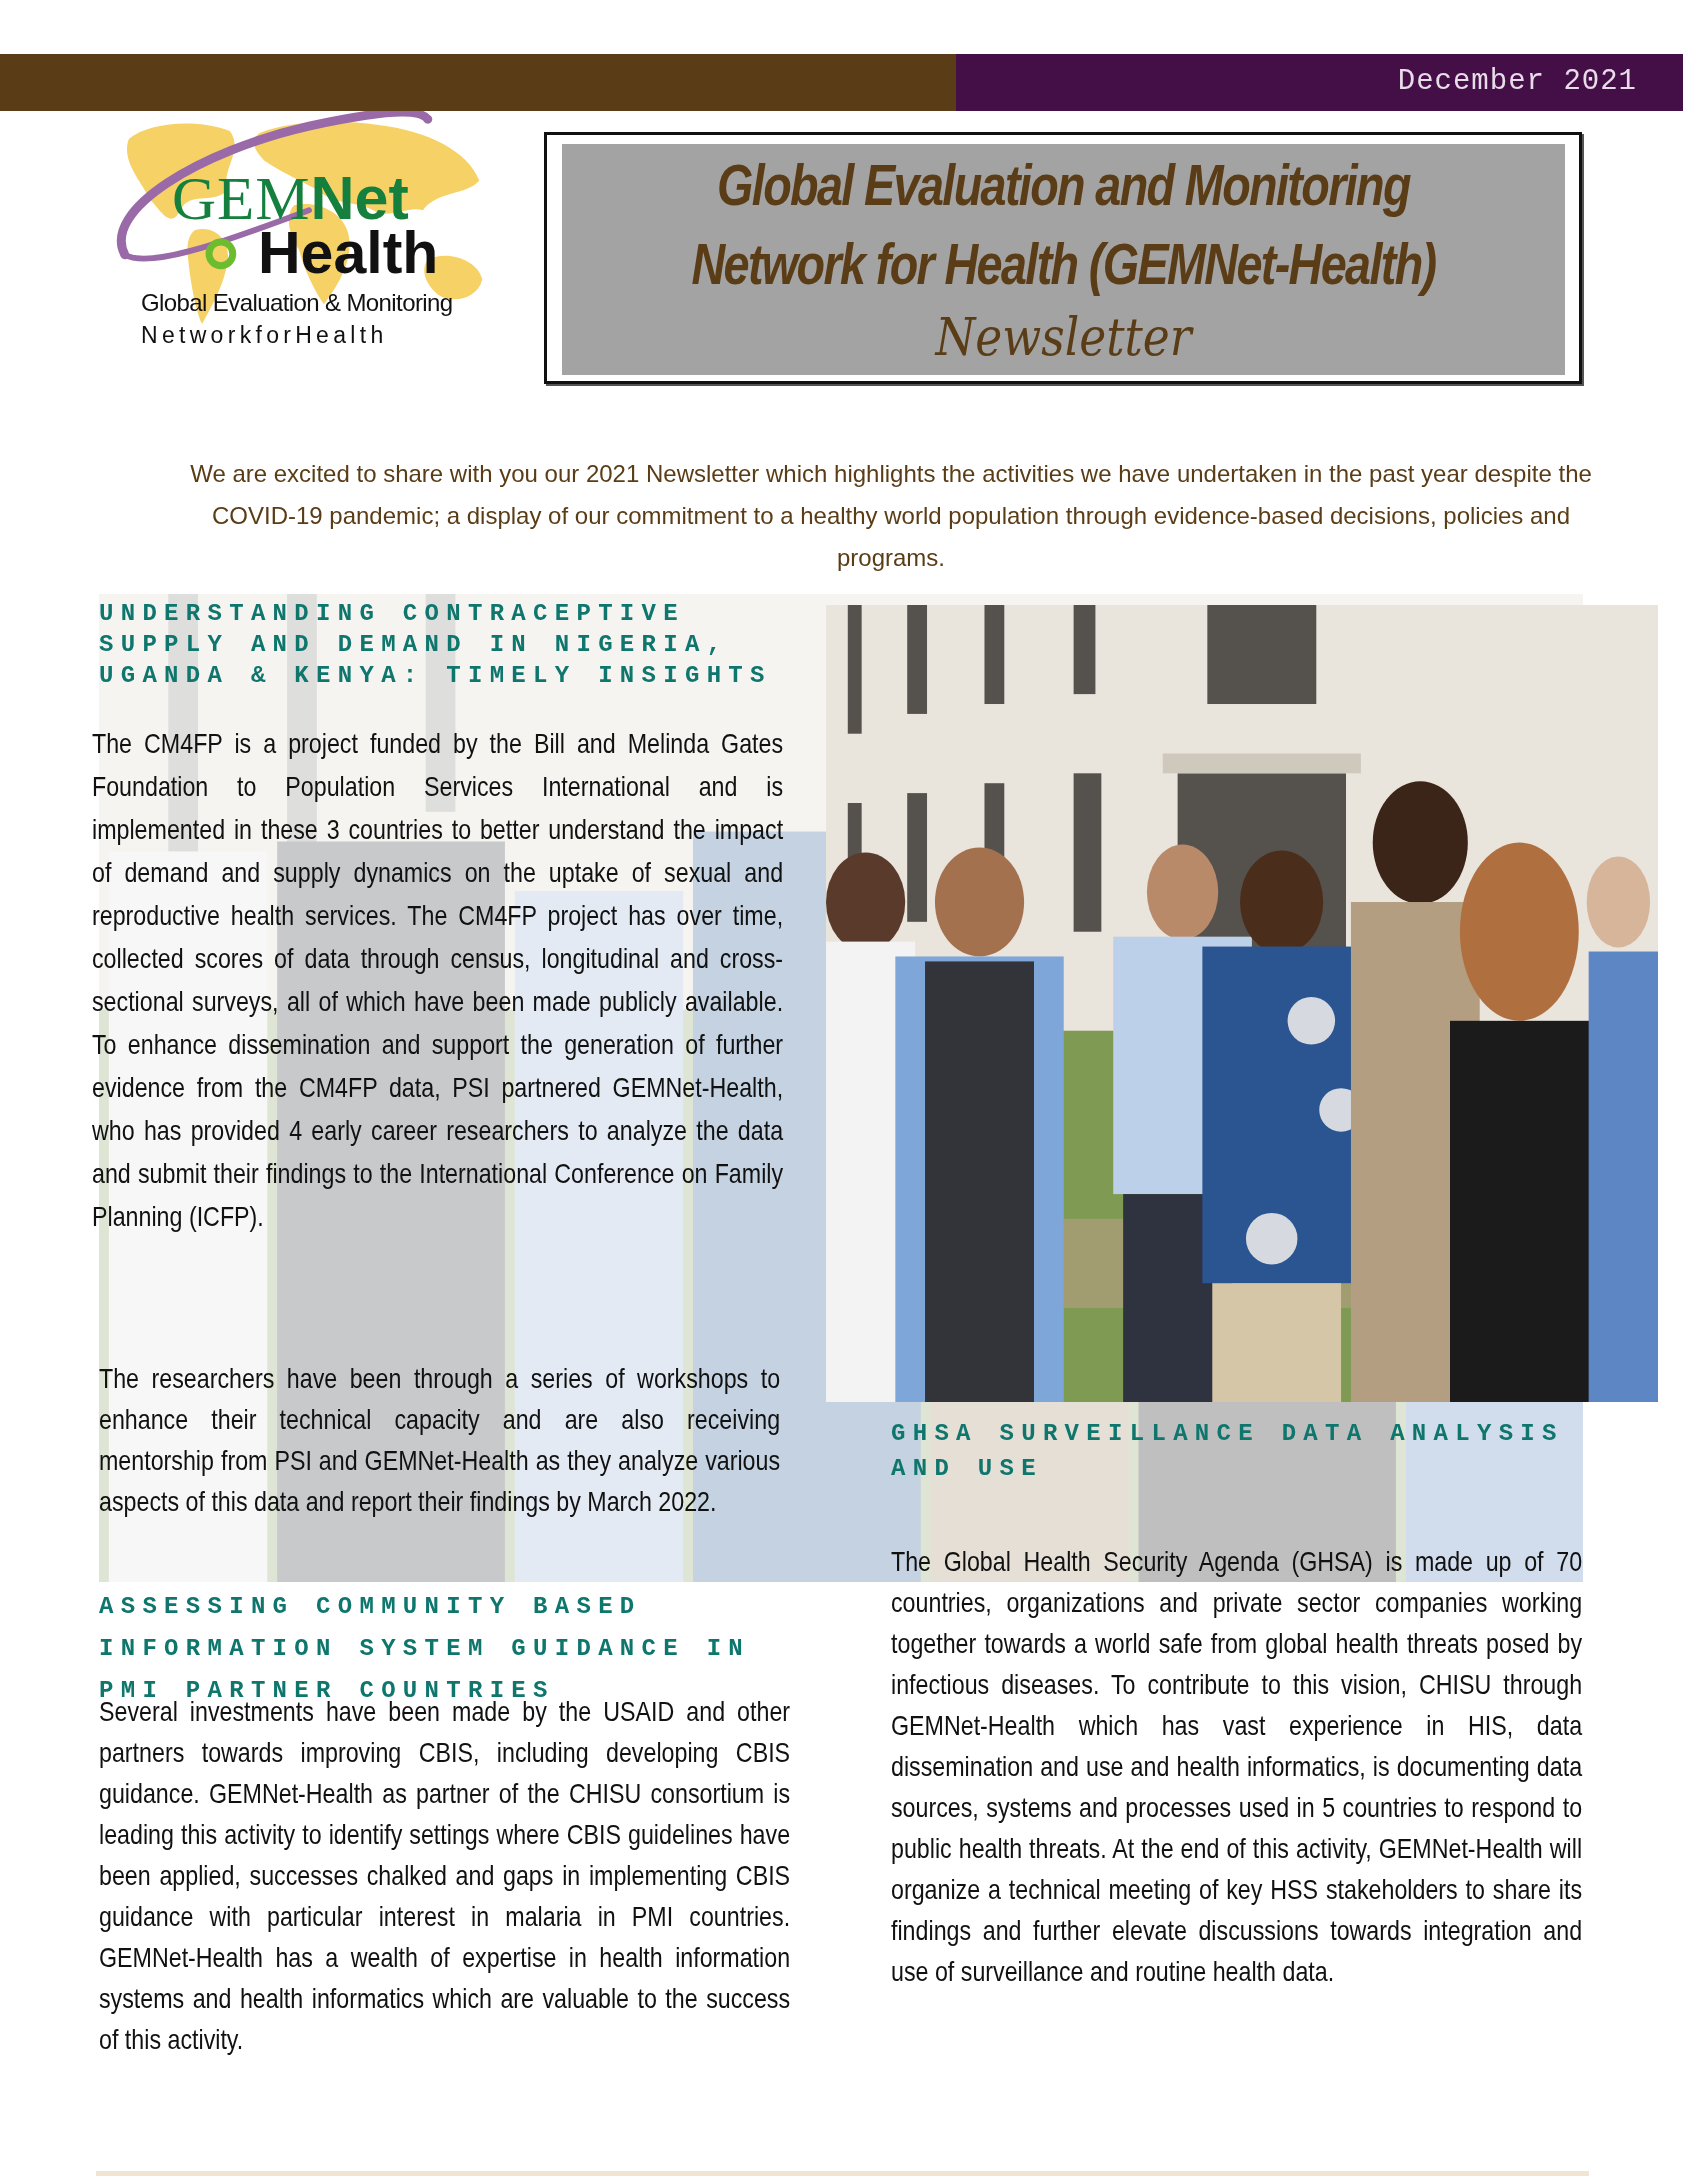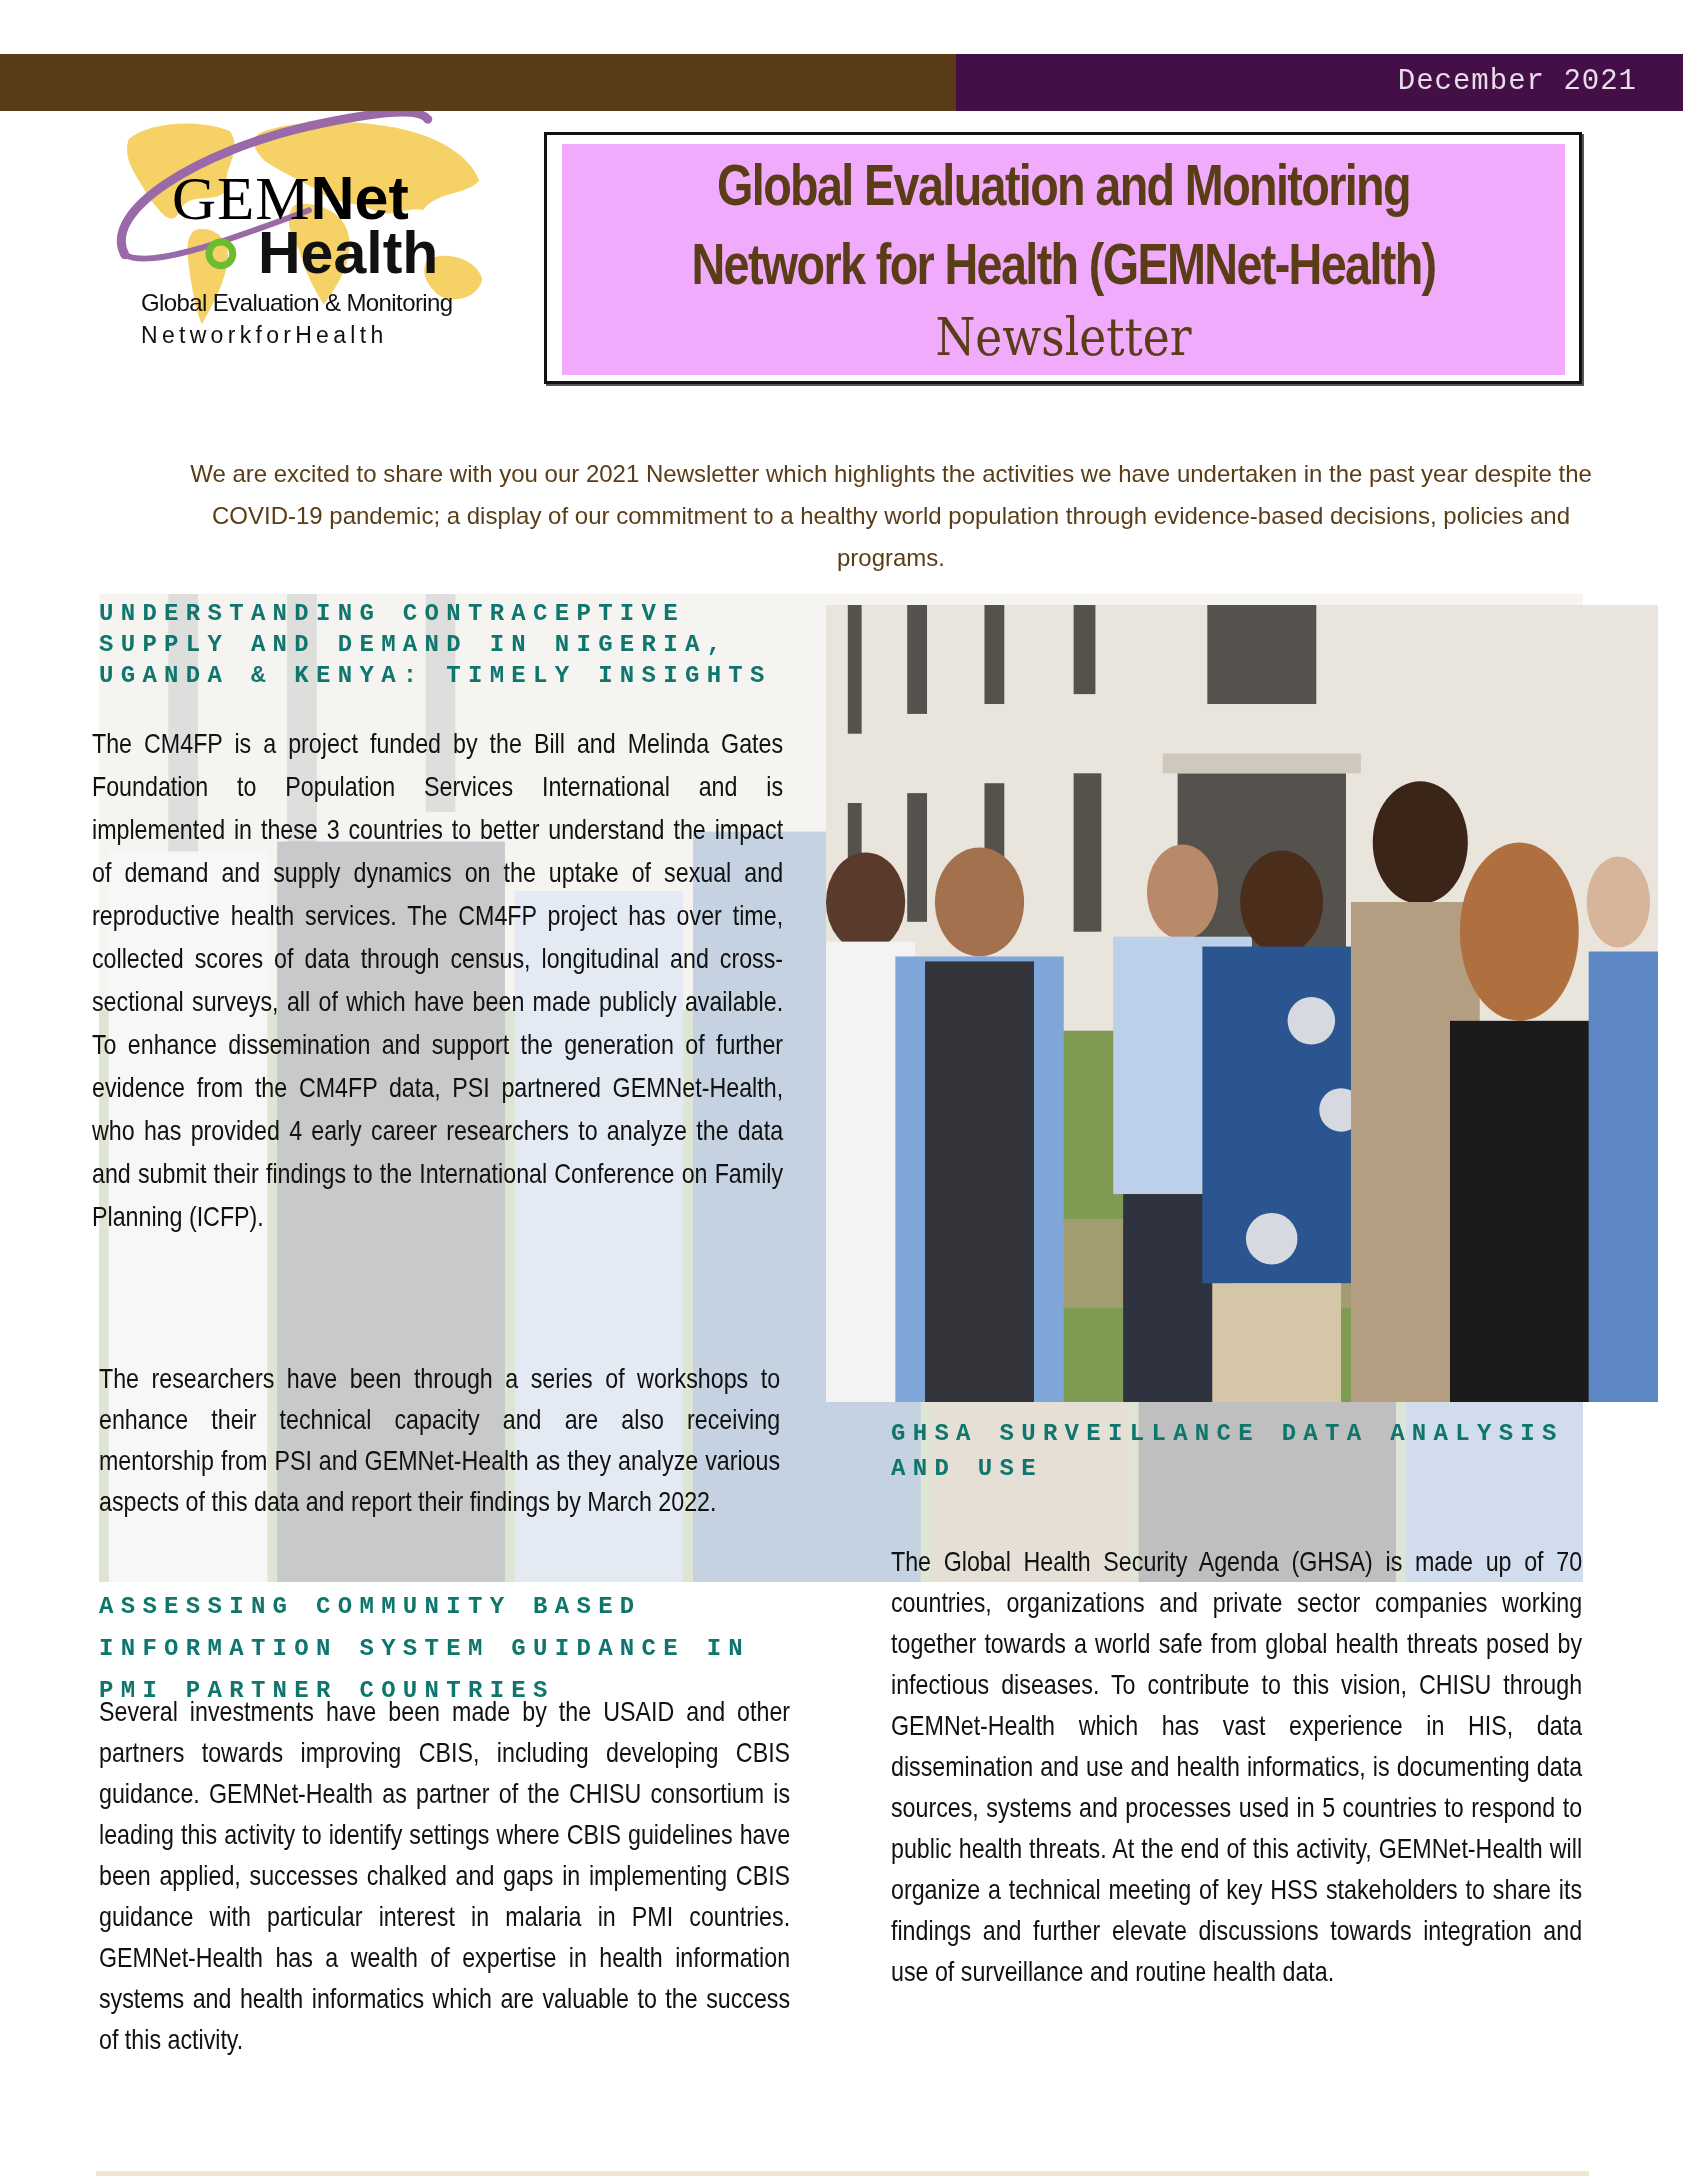--- a/index.html
+++ b/index.html
@@ -7,29 +7,29 @@
   body { position: relative; font-family: "Liberation Sans", sans-serif; }
 
   
   .band-brown { position: absolute; left: 0; top: 54px; width: 956px; height: 57px; background: #5a3d17; }
   .band-purple { position: absolute; left: 956px; top: 54px; width: 727px; height: 57px; background: #440f47; padding-left: 16px; }
   .band-date { position: absolute; right: 46px; top: 10px; font-family: "Liberation Mono", monospace; font-size: 29px; color: #e8dce8; letter-spacing: 1px; line-height: 36px; }
 
   
   .logo { position: absolute; left: 111px; top: 111px; width: 396px; height: 248px; }
   .logo svg { position: absolute; left: 0; top: 0; }
-  .logo-gem { position: absolute; left: 61px; top: 57px; font-family: "Liberation Serif", serif; font-size: 61px; color: #000000; letter-spacing: 1px; line-height: 61px; }
+  .logo-gem { position: absolute; left: 61px; top: 57px; font-family: "Liberation Serif", serif; font-size: 61px; color: #15803d; letter-spacing: 1px; line-height: 61px; }
   .logo-gem b { font-family: "Liberation Sans", sans-serif; font-weight: bold; letter-spacing: 0; }
   .logo-health { position: absolute; left: 125px; top: 113px; font-family: "Liberation Sans", sans-serif; font-weight: bold; font-size: 59px; color: #111; line-height: 59px; margin-left: 22px; }
   .logo-sub1 { position: absolute; left: 30px; top: 178px; font-family: "Liberation Sans", sans-serif; font-size: 24px; color: #111; line-height: 28px; letter-spacing: -0.6px; }
   .logo-sub2 { position: absolute; left: 30px; top: 210px; font-family: "Liberation Sans", sans-serif; font-size: 23px; color: #111; line-height: 28px; letter-spacing: 4.3px; }
 
   
   .title-box { position: absolute; left: 544px; top: 132px; width: 1038px; height: 252px; border: 3px solid #111; border-right-width: 3px; background: #fff; box-shadow: 2px 2px 0 #555; }
-  .title-inner { position: absolute; left: 15px; top: 9px; width: 1003px; height: 231px; background: #f0abfc; text-align: center; }
+  .title-inner { position: absolute; left: 15px; top: 9px; width: 1003px; height: 231px; background: #a3a3a3; text-align: center; font-style: italic; }
   .title-line { font-family: "Liberation Sans Narrow", "Liberation Sans", sans-serif; font-weight: bold; color: #5a3d17; font-size: 57px; line-height: 79px; letter-spacing: -2px; display: block; transform: scaleX(0.82); transform-origin: center; white-space: nowrap; }
   .title-line.l1 { margin-top: 2px; }
   .title-sub { font-family: "DejaVu Serif", serif; color: #5a3d17; font-size: 53px; line-height: 65px; display: block; transform: scaleX(0.86); }
 
   
   .intro { position: absolute; left: 188px; top: 453px; width: 1406px; text-align: center; color: #5a3d17; font-size: 24px; line-height: 42px; font-family: "Liberation Sans", sans-serif; }
 
   
   .bg-photo { position: absolute; left: 99px; top: 594px; width: 1484px; height: 988px; overflow: hidden; opacity: 0.28; }
 

